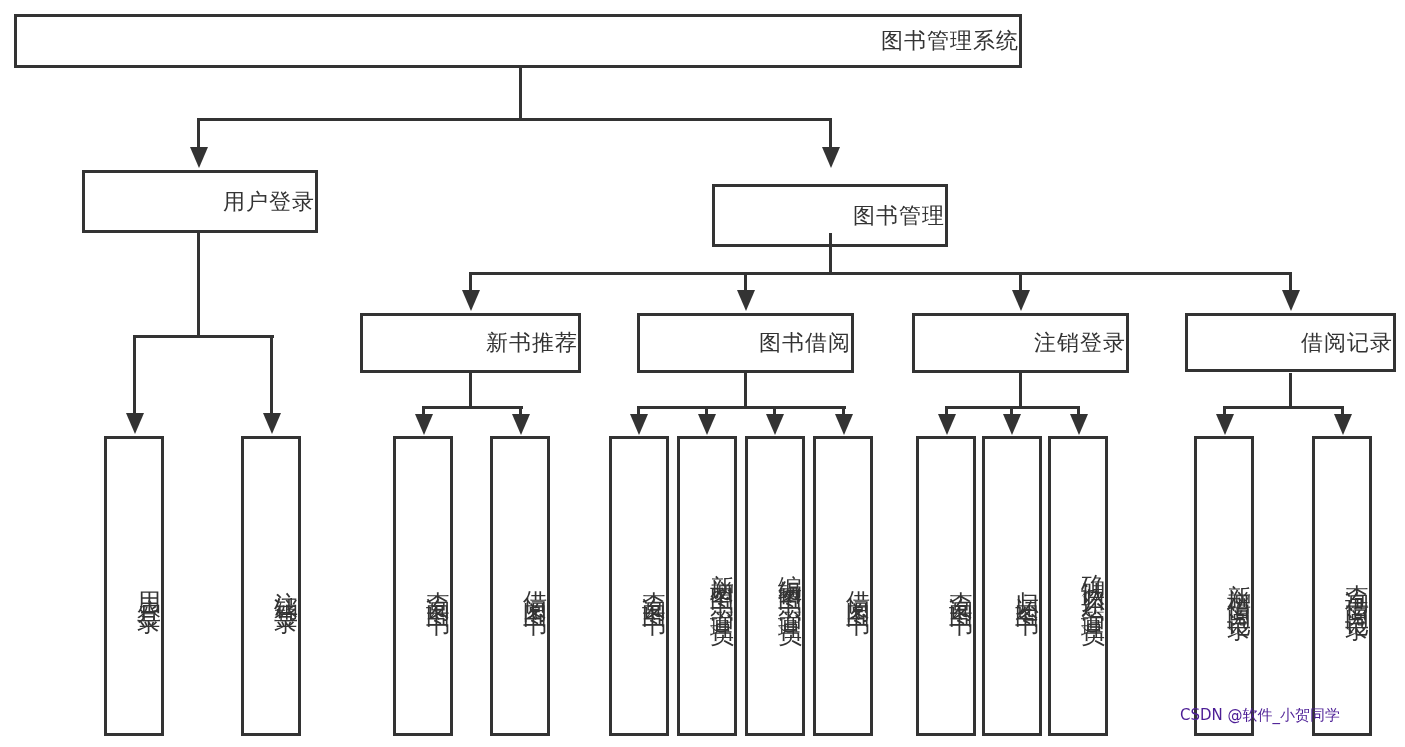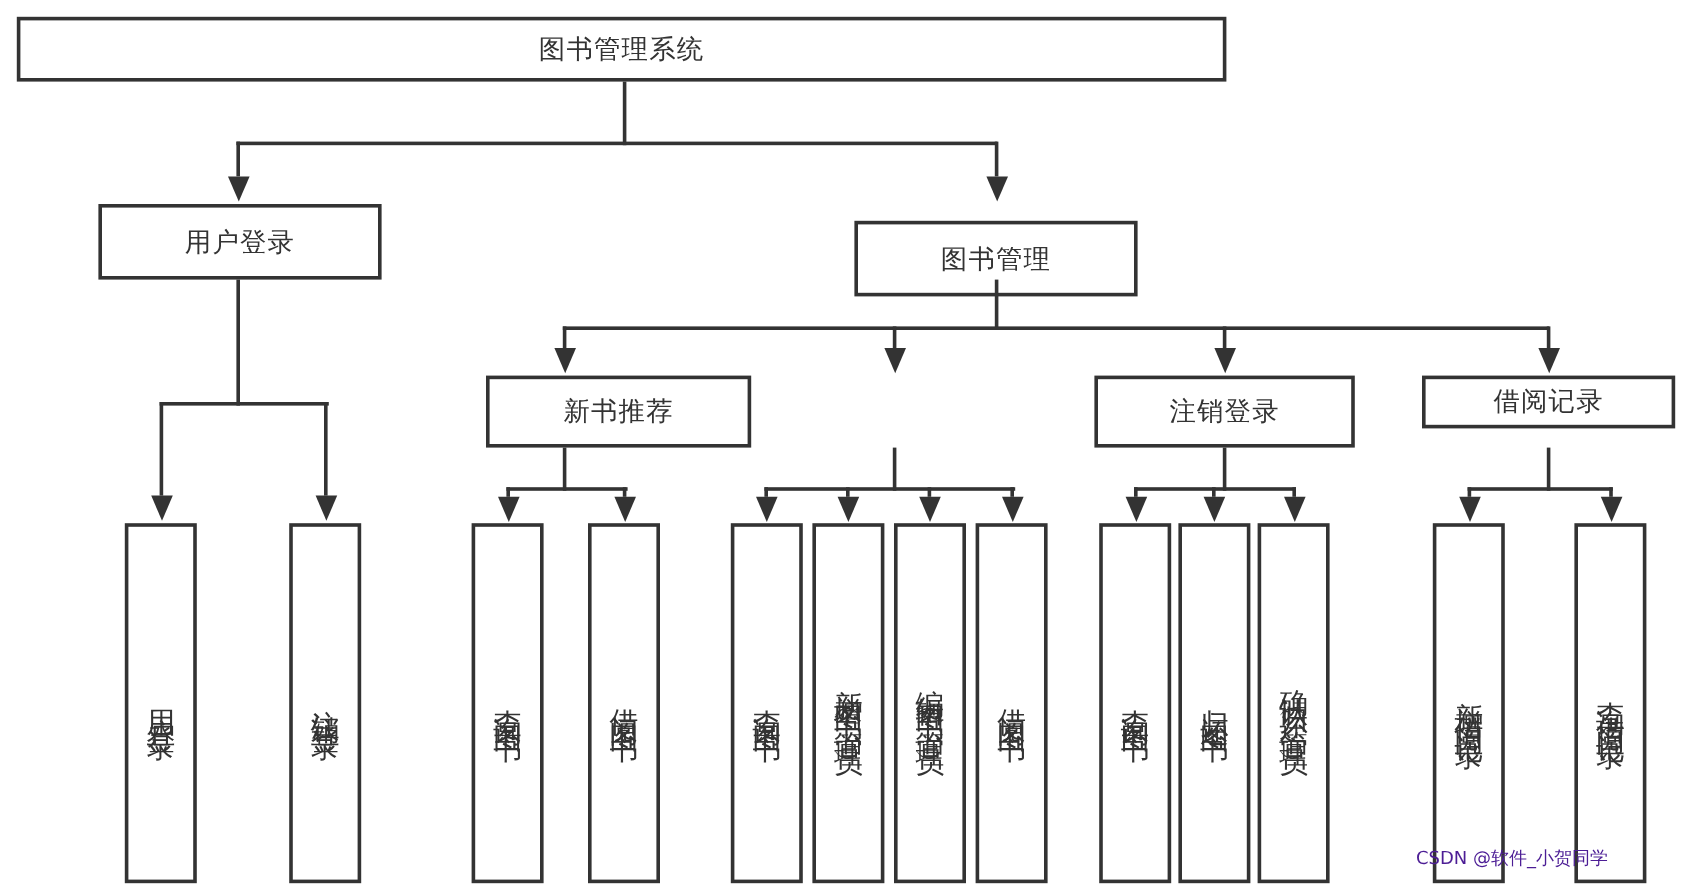--- a/index.html
+++ b/index.html
@@ -11,21 +11,21 @@
     font-family: "DejaVu Sans", "Liberation Sans", sans-serif;
     overflow: hidden;
   }
   .box {
     position: absolute;
     box-sizing: border-box;
     border: 3px solid #333333;
     background: #ffffff;
     display: flex;
     align-items: center;
-    justify-content: center;
+    justify-content: flex-end;
     color: #333333;
   }
   .hlabel { font-size: 22px; letter-spacing: 1px; white-space: nowrap; }
   .leaf span {
     writing-mode: vertical-lr;
     text-orientation: mixed;
     font-size: 24px;
     line-height: 1;
     letter-spacing: 7px;
     color: #333333;
@@ -81,27 +81,30 @@
   <div class="arrow" style="left:133px; top:335px; height:78px;"></div>
   <div class="arrow" style="left:270px; top:335px; height:78px;"></div>
 
   <div class="vline" style="left:829px; top:233px; height:42px;"></div>
   <div class="hline" style="left:469px; top:272px; width:822px;"></div>
   <div class="arrow" style="left:469px; top:272px; height:18px;"></div>
   <div class="arrow" style="left:744px; top:272px; height:18px;"></div>
   <div class="arrow" style="left:1019px; top:272px; height:18px;"></div>
   <div class="arrow" style="left:1289px; top:272px; height:18px;"></div>
 
-  <div class="box hlabel" style="left:360px; top:313px; width:221px; height:60px;margin-left:45px;">
+  <div class="box hlabel" style="left:360px; top:313px; width:221px; height:60px;">
     <span>新书推荐</span>
+  </div>
+  <div class="box hlabel" style="left:637px; top:313px; width:217px; height:60px;">
+    <span>图书借阅</span>
   </div>
   <div class="box hlabel" style="left:912px; top:313px; width:217px; height:60px;">
     <span>注销登录</span>
   </div>
-  <div class="box hlabel" style="left:1185px; top:313px; width:211px; height:44px;">
+  <div class="box hlabel" style="left:1185px; top:313px; width:211px; height:59px;">
     <span>借阅记录</span>
   </div>
 
   <div class="vline" style="left:469px; top:373px; height:36px;"></div>
   <div class="hline" style="left:422px; top:406px; width:101px;"></div>
   <div class="arrow" style="left:422px; top:406px; height:8px;"></div>
   <div class="arrow" style="left:519px; top:406px; height:8px;"></div>
 
   <div class="vline" style="left:744px; top:373px; height:36px;"></div>
   <div class="hline" style="left:637px; top:406px; width:209px;"></div>

